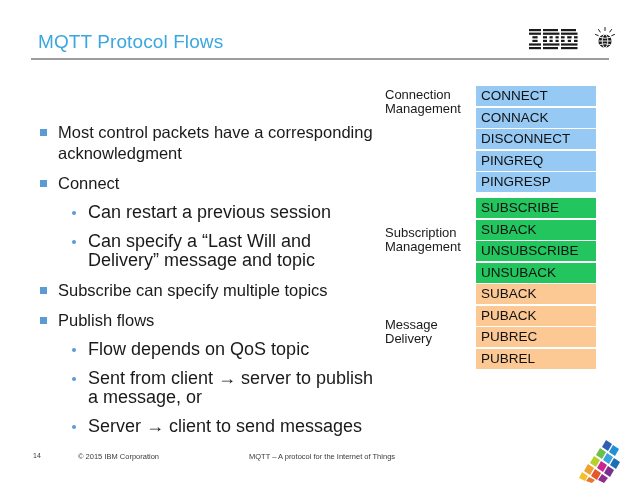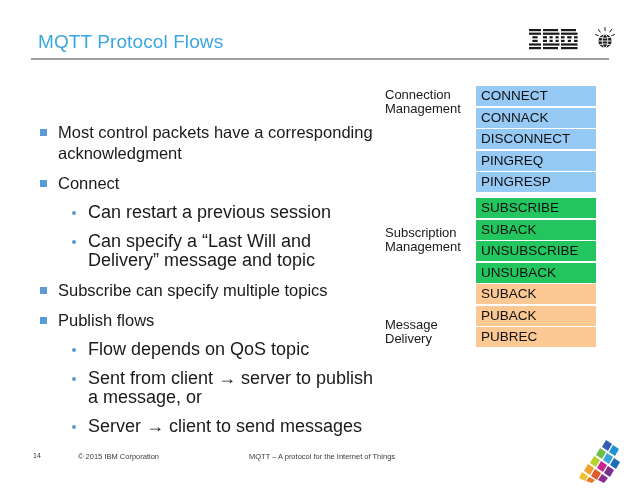--- a/index.html
+++ b/index.html
@@ -277,20 +277,21 @@
   <div class="packet-cell grp-connection">PINGRESP</div>
 
   <div class="packet-cell grp-subscription grp-gap-top">SUBSCRIBE</div>
   <div class="packet-cell grp-subscription">SUBACK</div>
   <div class="packet-cell grp-subscription">UNSUBSCRIBE</div>
   <div class="packet-cell grp-subscription">UNSUBACK</div>
 
   <div class="packet-cell grp-message">SUBACK</div>
   <div class="packet-cell grp-message">PUBACK</div>
   <div class="packet-cell grp-message">PUBREC</div>
+  <div class="packet-cell grp-message">PUBREL</div>
 </div>
 
 <div id="footer">
   <span id="footer-page">14</span>
   <span id="footer-copyright">© 2015 IBM Corporation</span>
   <span id="footer-subject">MQTT – A protocol for the Internet of Things</span>
 </div>
 
 <svg id="footer-mark" viewBox="0 0 56 46">
   <g>

